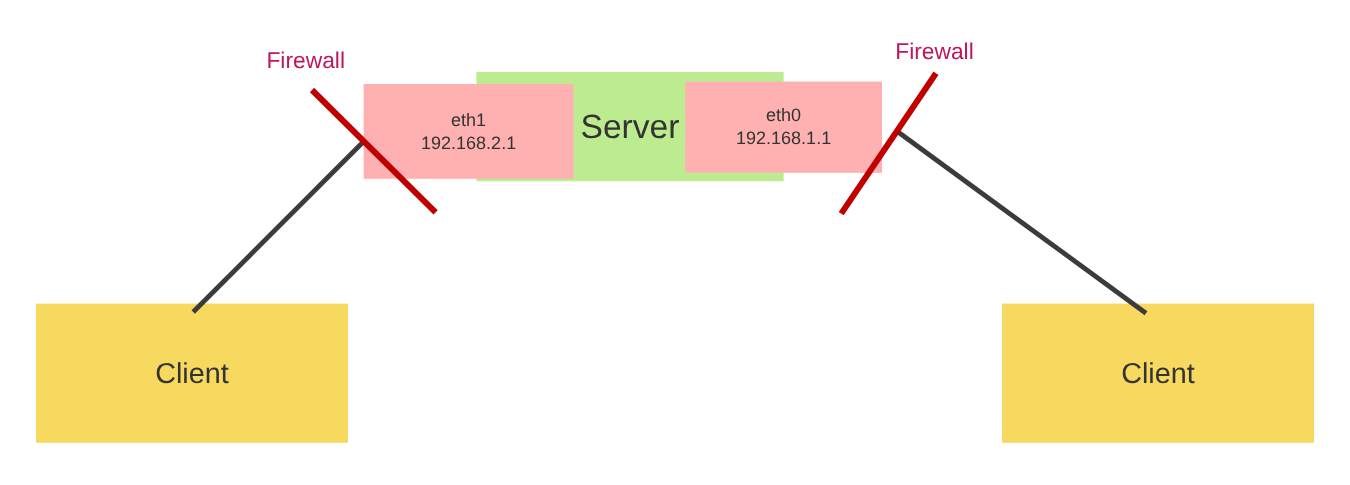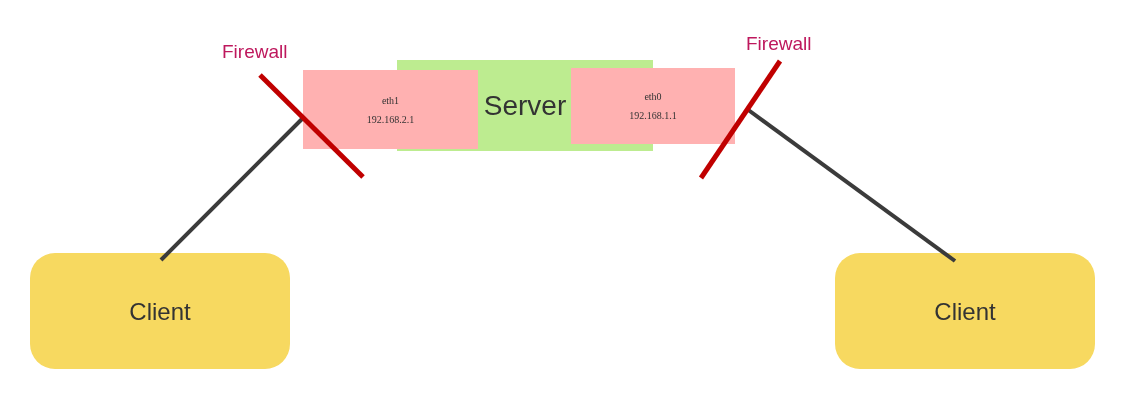--- a/index.html
+++ b/index.html
@@ -26,33 +26,31 @@
   }
   .server-box {
     left: 397px; top: 60px;
     width: 256px; height: 91px;
     background: #bdec90;
     font-size: 28px;
     z-index: 1;
   }
   .eth-box {
     background: #ffb1b1;
-    font-size: 10px;
+    font-size: 15px;
     line-height: 19px;
     z-index: 2;
-    font-family: Liberation Serif, serif;
   }
   .eth1-box { left: 303px; top: 70px; width: 175px; height: 79px; }
   .eth0-box { left: 571px; top: 68px; width: 164px; height: 76px; }
   .client-box {
     background: #f7d960;
     font-size: 24px;
     line-height: 29px;
     z-index: 2;
-    border-radius: 25px;
   }
   .client-left  { left: 30px;  top: 253px; width: 260px; height: 116px; }
   .client-right { left: 835px; top: 253px; width: 260px; height: 116px; }
   .firewall-label {
     position: absolute;
     color: #be185d;
     font-size: 19px;
     z-index: 4;
     white-space: nowrap;
   }

